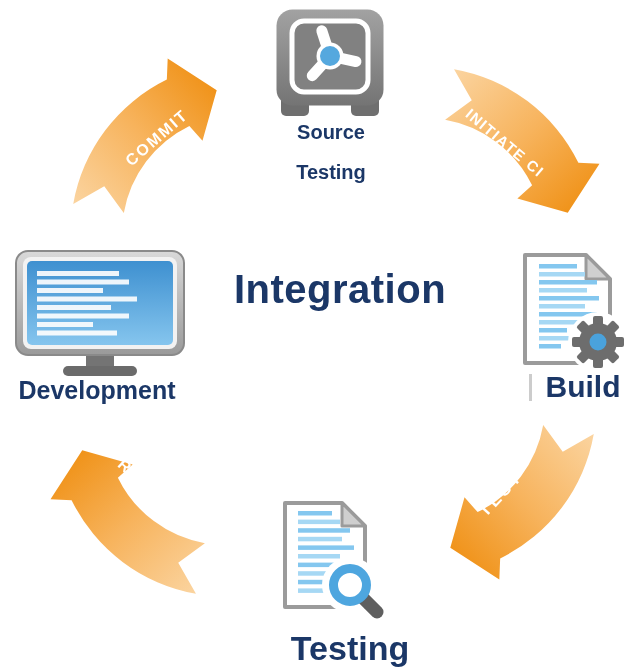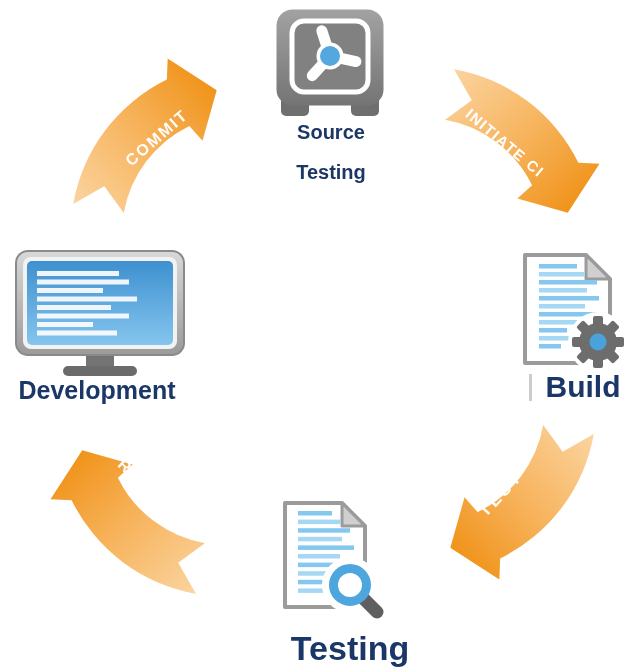--- a/index.html
+++ b/index.html
@@ -206,17 +206,18 @@
 
   <div class="abs node-label lbl-source">
     <div>Source</div>
     <div>Testing</div>
   </div>
   <div class="abs node-label lbl-build">Build</div>
   <div class="abs node-label lbl-testing">Testing</div>
   <div class="abs node-label lbl-development">Development</div>
 
   <div class="abs title">
+    <div>Integration</div>
   </div>
 
   <div class="abs stray-mark"></div>
 
 </div>
 
 </body></html>

